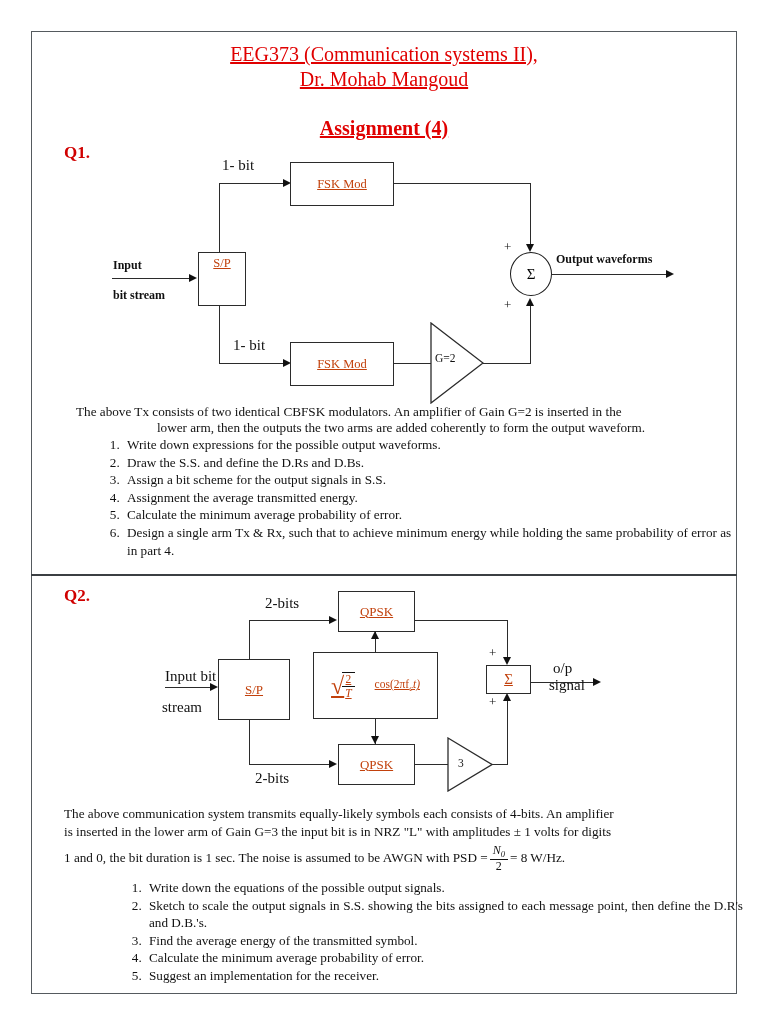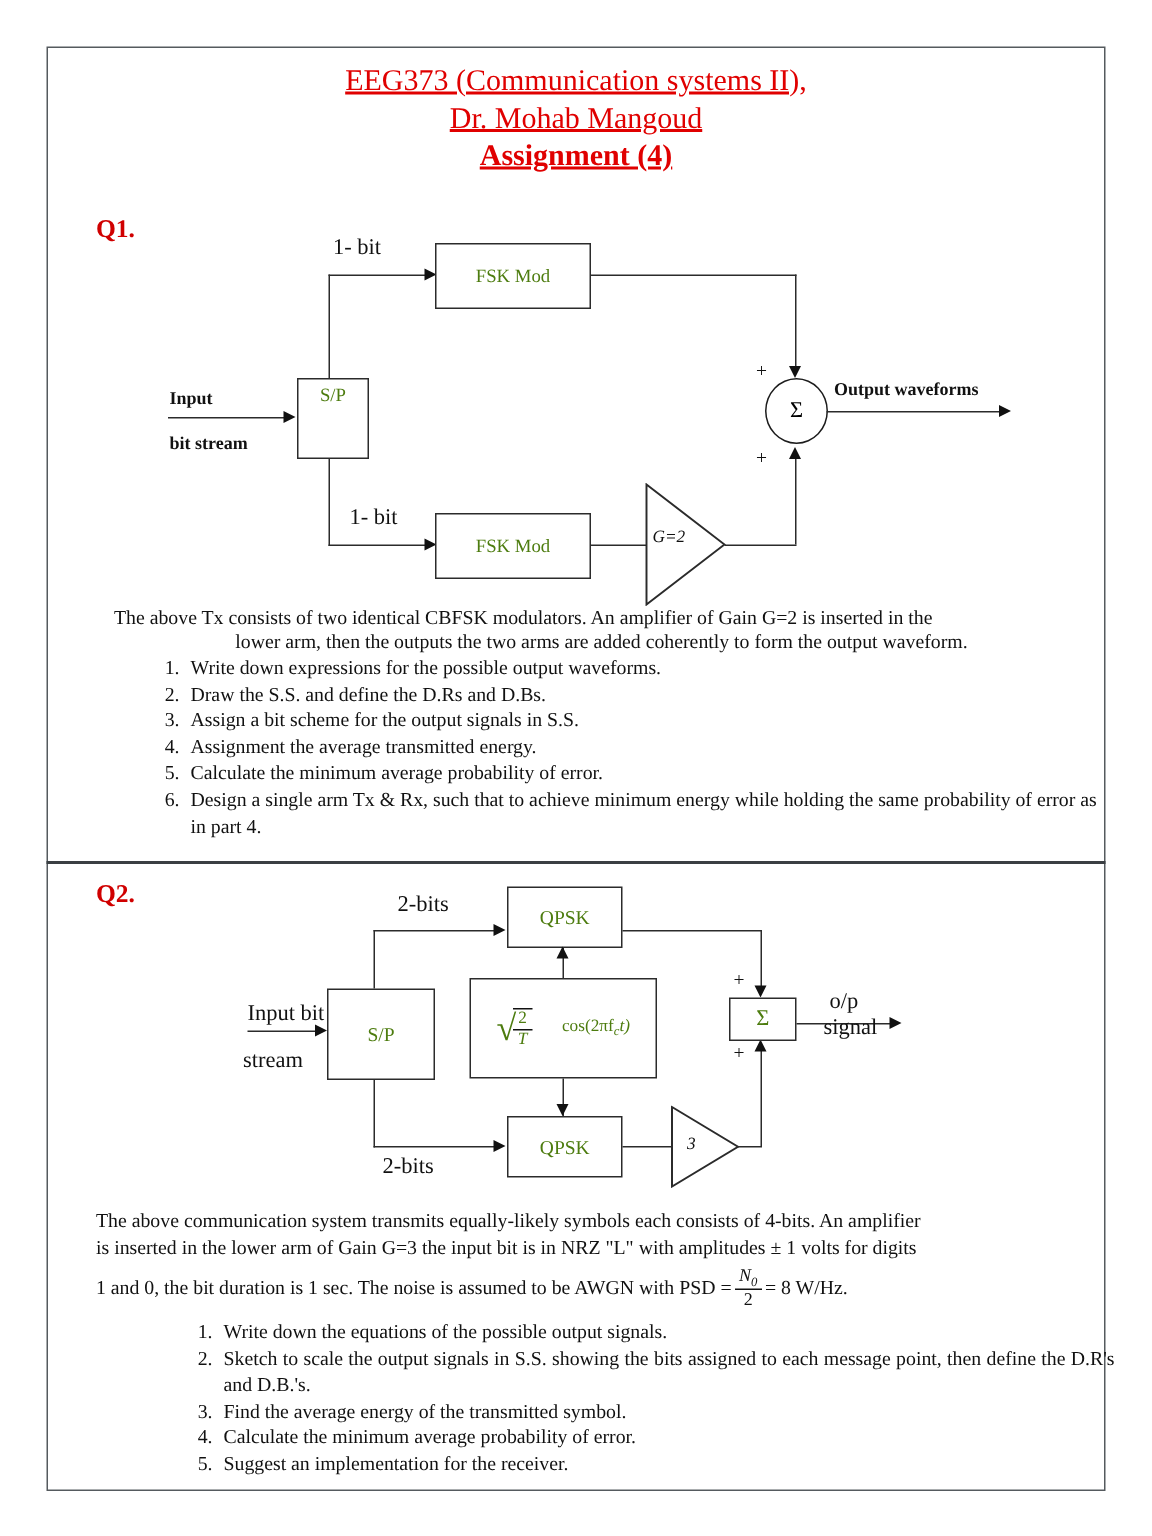--- a/index.html
+++ b/index.html
@@ -45,21 +45,21 @@
     width: 706px;
     text-align: center;
     color: #e00000;
   }
   #doc-header .hline {
     font-size: 20px;
     line-height: 25px;
     text-decoration: underline;
     white-space: nowrap;
   }
-  #doc-header .hline.bold { font-weight: bold; }
+  #doc-header .hline.bold { font-weight: bold; margin-top: 24px; }
 
   
   .q-label {
     position: absolute;
     color: #d00000;
     font-weight: bold;
     font-size: 17px;
     font-family: "Liberation Serif", serif;
   }
 
@@ -69,21 +69,22 @@
   .box {
     position: absolute;
     border: 1.3px solid #2b2b2b;
     box-sizing: border-box;
     background: #fff;
     display: flex;
     align-items: center;
     justify-content: center;
     font-size: 12.5px;
     font-family: "Liberation Serif", serif;
-    color: #4d7c0f;
+    color: #c2410c;
+    text-decoration: underline;
   }
   .box.toplabel { align-items: flex-start; padding-top: 3px; }
 
   .circ {
     position: absolute;
     border: 1.3px solid #1c1c1c;
     border-radius: 50%;
     box-sizing: border-box;
     background: #fff;
     display: flex;
@@ -124,21 +125,20 @@
     font-family: "Liberation Serif", serif;
     color: #111;
     white-space: nowrap;
   }
   .lbl.bold { font-weight: bold; font-size: 12px; }
   .plus { position: absolute; font-size: 13px; color: #111; }
 
   
   .amp {
     position: absolute;
-    font-style: italic;
   }
   .amp svg { display: block; }
   .amp .gain {
     position: absolute;
     font-size: 11.5px;
     font-family: "Liberation Serif", serif;
     color: #111;
   }
 
   

